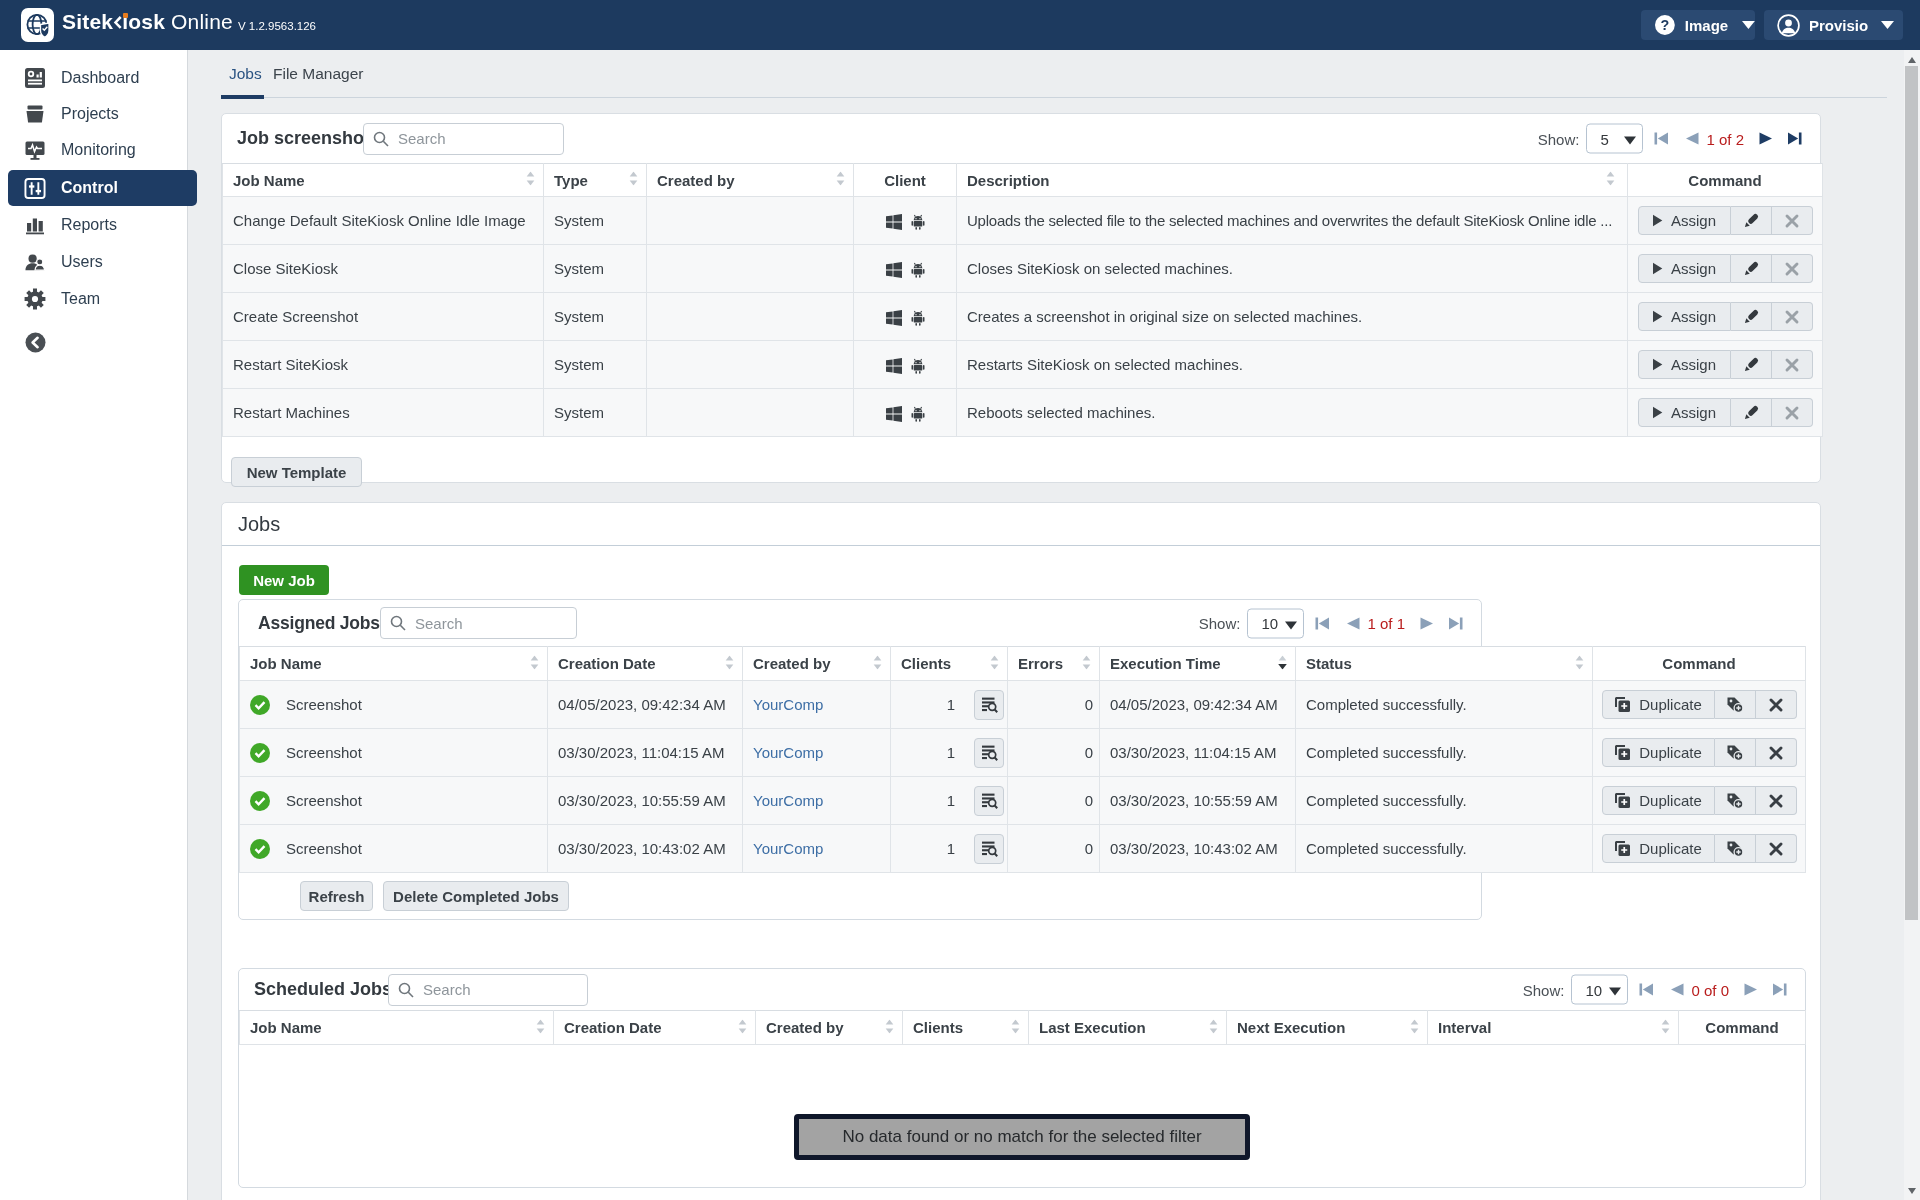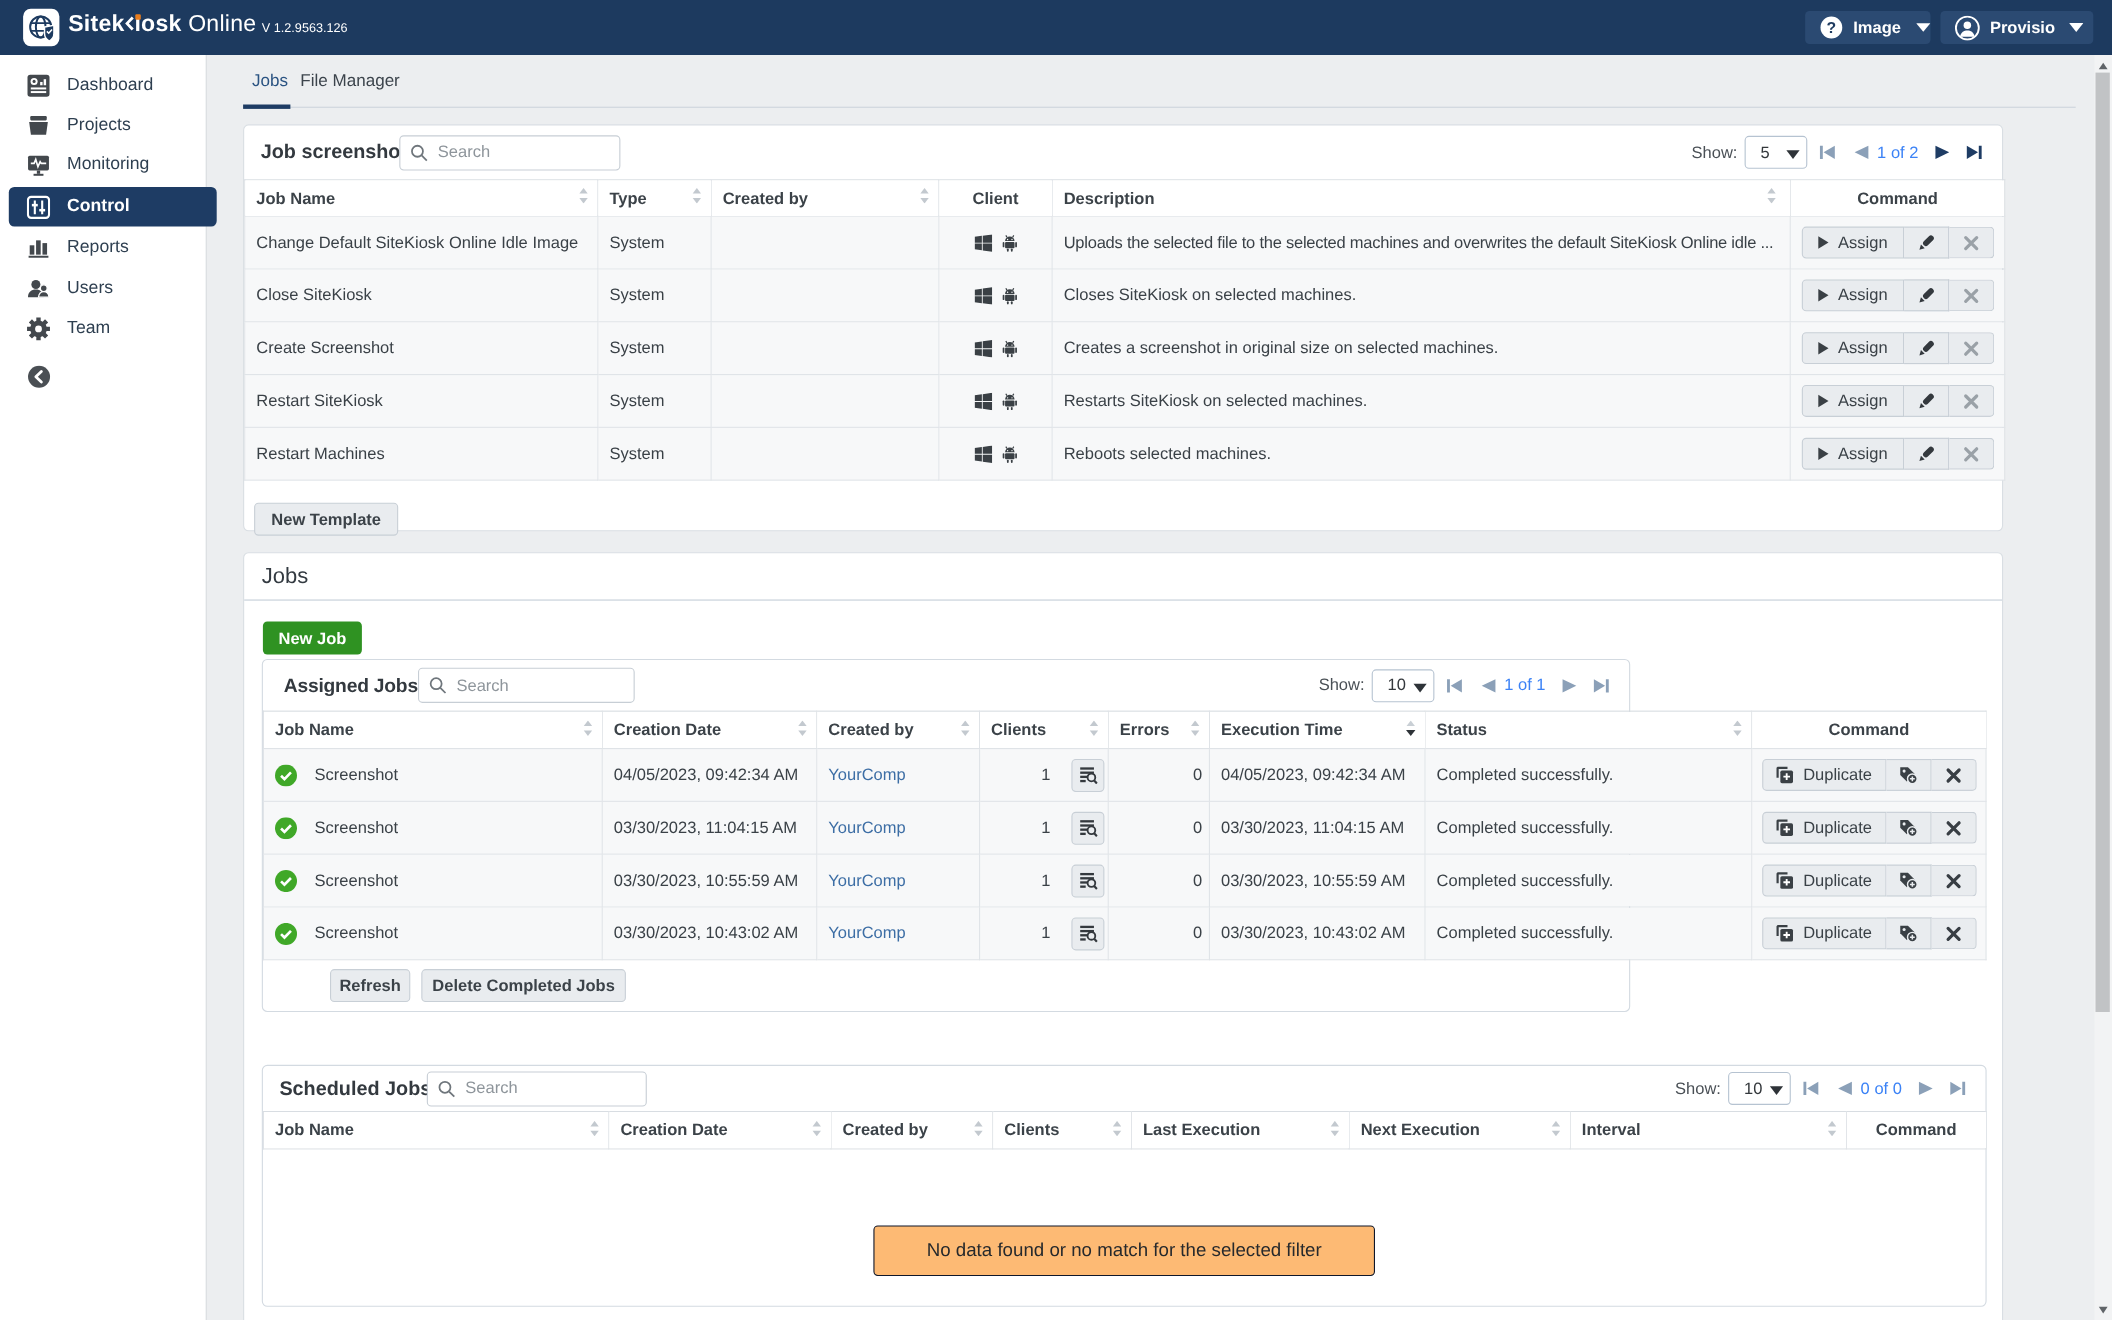--- a/index.html
+++ b/index.html
@@ -27,21 +27,21 @@
 .tabline{position:absolute;left:0;top:45px;width:43px;height:4px;background:#1e3c64;}
 .panel{position:absolute;background:#fff;border:1px solid #d9dee3;border-radius:5px;}
 .phead{position:relative;width:100%;display:flex;align-items:center;}
 .ptitle{font-size:19px;font-weight:bold;color:#33393f;}
 .searchbox{position:relative;height:32px;background:#fff;border:1px solid #c7ced5;border-radius:4px;display:flex;align-items:center;}
 .searchbox .ph{color:#8e959b;font-size:15px;margin-left:9px;}
 .pager{position:absolute;right:16px;top:50%;transform:translateY(-50%);display:flex;align-items:center;}
 .pager .lbl{font-size:15px;color:#4a5056;}
 .pager .sel{width:57px;height:30px;border:1px solid #b6c3d1;border-radius:4px;margin-left:7px;position:relative;font-size:15px;color:#34383c;display:flex;align-items:center;padding-left:13px;}
 .pager .sel .car{position:absolute;right:6px;top:12px;width:0;height:0;border-left:6.5px solid transparent;border-right:6.5px solid transparent;border-top:8px solid #2e3338;}
-.pgtxt{font-size:15px;color:#3b82f6;margin:16px 6px;}
+.pgtxt{font-size:15px;color:#b91c1c;margin:16px 6px;}
 table.grid{border-collapse:collapse;table-layout:fixed;width:100%;}
 table.grid th{background:#fff;font-size:15px;font-weight:bold;color:#3b4248;text-align:left;padding:0 0 0 10px;border:1px solid #dfe3e7;border-top:1px solid #d8dde2;position:relative;}
 table.grid td{background:#f7f8f9;font-size:15px;color:#3a4147;padding:0 0 0 10px;border:1px solid #e0e4e8;height:48px;white-space:nowrap;overflow:hidden;}
 .sort2{position:absolute;right:8px;top:50%;transform:translateY(-50%);}
 .btn{background:#e9ecef;border:1px solid #c8cfd6;border-radius:4px;color:#3b4248;font-size:15px;display:inline-flex;align-items:center;justify-content:center;}
 .btngroup{display:inline-flex;vertical-align:middle;}
 .btngroup .bg-item{background:#e9ecef;border:1px solid #c8cfd6;height:29px;display:inline-flex;align-items:center;justify-content:center;}
 .btngroup .bg-item+.bg-item{border-left:none;}
 .btngroup .bg-item:first-child{border-radius:4px 0 0 4px;}
 .btngroup .bg-item:last-child{border-radius:0 4px 4px 0;}
@@ -842,21 +842,21 @@
                     <path d="M4.5 14 8.3 9H.7z" fill="#c3c9cf"></path>
                   </svg></span></th>
           <th>Interval<span class="sort2"><svg width="9" height="14" viewBox="0 0 9 14">
                     <path d="M4.5 0 8.3 5H.7z" fill="#c3c9cf"></path>
                     <path d="M4.5 14 8.3 9H.7z" fill="#c3c9cf"></path>
                   </svg></span></th>
           <th style="text-align:center;padding-left:0;">Command</th>
         </tr>
       </tbody>
         </table>
-      <div style="position:absolute;left:50%;top:145px;transform:translateX(-50%);width:456px;height:46px;background:#fdba74;border:1px solid #0f172a;border-radius:4px;display:flex;align-items:center;justify-content:center;font-size:17px;color:#26292c;">No data found or no match for the selected filter</div>
+      <div style="position:absolute;left:50%;top:145px;transform:translateX(-50%);width:456px;height:46px;background:#a3a3a3;border:5px solid #0f172a;border-radius:4px;display:flex;align-items:center;justify-content:center;font-size:17px;color:#26292c;">No data found or no match for the selected filter</div>
     </div>
   </div>
 </div>
 <div class="scrollbar">
   <div class="sarrow" style="top:7px;border-bottom:6px solid #606468;"></div>
   <div class="sthumb"></div>
   <div class="sarrow" style="top:1138px;border-top:6px solid #606468;"></div>
 </div>
 
 </body></html>

